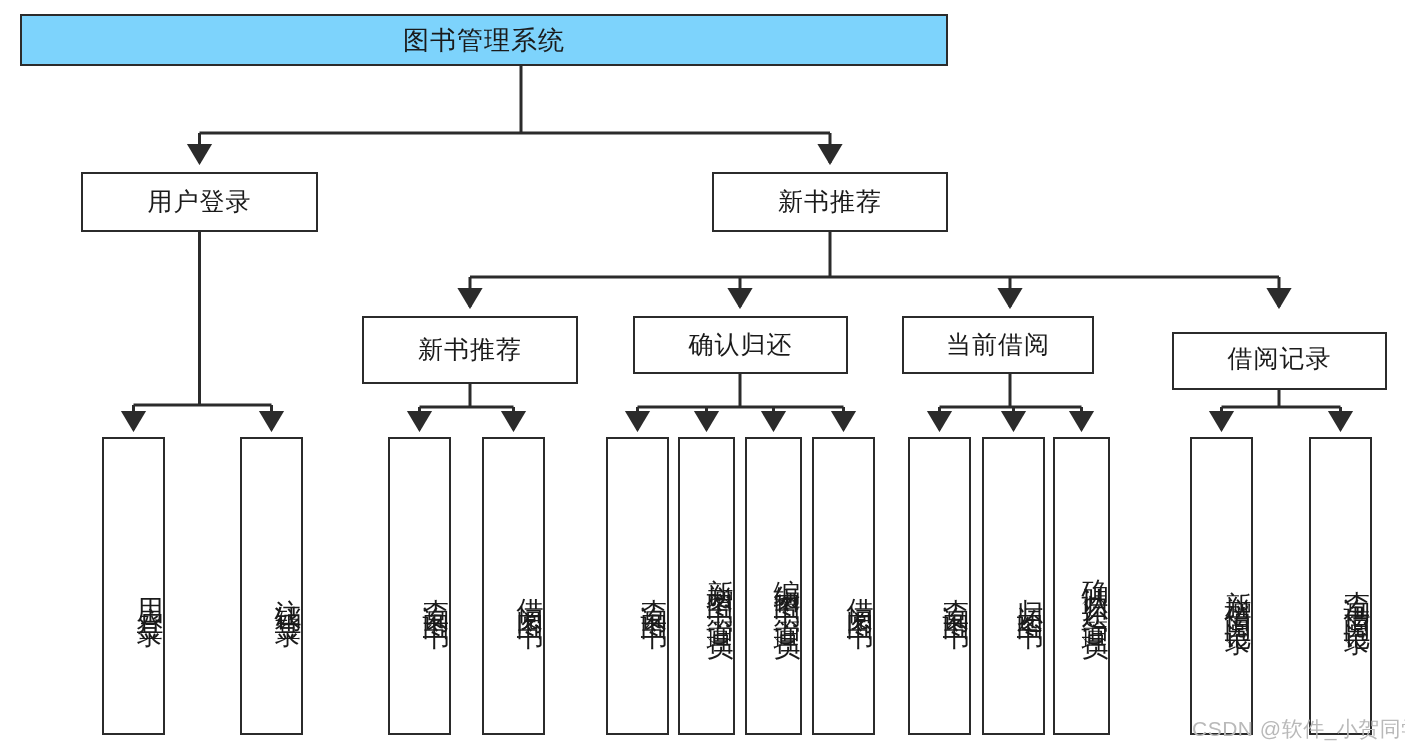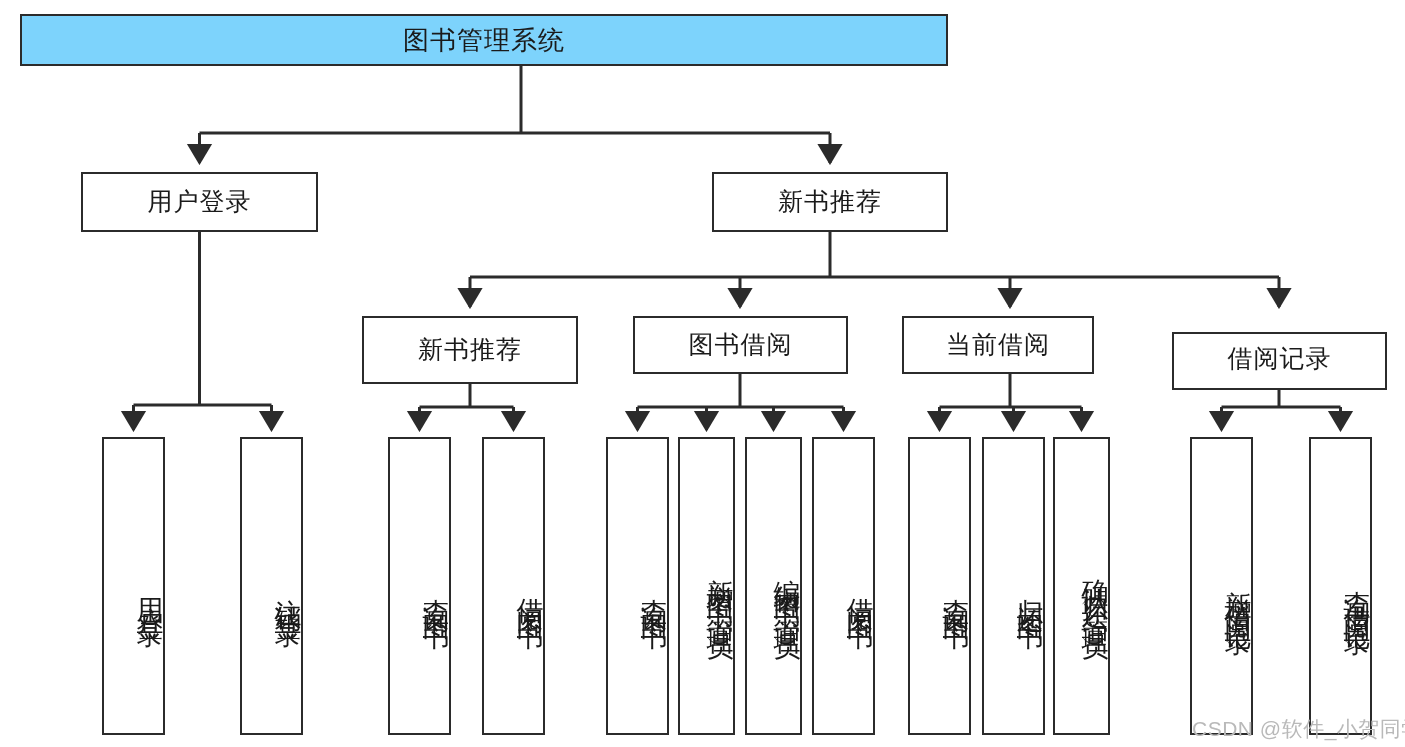--- a/index.html
+++ b/index.html
@@ -116,21 +116,21 @@
       <path d="M 1340.5 407 L 1340.5 430" marker-end="url(#arrow)"></path>
     </g>
   </svg>
 
   <div class="node horiz root" id="n-root" style="left: 20px; top: 14px; width: 928px; height: 52px; border-color: rgb(43, 43, 43); background: #7dd3fc; color: rgb(26, 26, 26);">图书管理系统</div>
 
   <div class="node horiz" id="n-l2-0" style="left: 81px; top: 172px; width: 237px; height: 60px; border-color: rgb(43, 43, 43); background: rgb(255, 255, 255); color: rgb(26, 26, 26);">用户登录</div>
   <div class="node horiz" id="n-l2-1" style="left: 712px; top: 172px; width: 236px; height: 60px; border-color: rgb(43, 43, 43); background: rgb(255, 255, 255); color: rgb(26, 26, 26);">新书推荐</div>
 
   <div class="node horiz" id="n-l3-0" style="left: 362px; top: 316px; width: 216px; height: 68px; border-color: rgb(43, 43, 43); background: rgb(255, 255, 255); color: rgb(26, 26, 26);">新书推荐</div>
-  <div class="node horiz" id="n-l3-1" style="left: 633px; top: 316px; width: 215px; height: 58px; border-color: rgb(43, 43, 43); background: rgb(255, 255, 255); color: rgb(26, 26, 26);">图书借阅</div>
+  <div class="node horiz" id="n-l3-1" style="left: 633px; top: 316px; width: 215px; height: 58px; border-color: rgb(43, 43, 43); background: rgb(255, 255, 255); color: rgb(26, 26, 26);">确认归还</div>
   <div class="node horiz" id="n-l3-2" style="left: 902px; top: 316px; width: 192px; height: 58px; border-color: rgb(43, 43, 43); background: rgb(255, 255, 255); color: rgb(26, 26, 26);">当前借阅</div>
   <div class="node horiz" id="n-l3-3" style="left: 1172px; top: 332px; width: 215px; height: 58px; border-color: rgb(43, 43, 43); background: rgb(255, 255, 255); color: rgb(26, 26, 26); font-family: Liberation Mono, monospace;">借阅记录</div>
 
   <div class="node leaf" id="n-lf-0" style="left: 102px; top: 437px; width: 63px; height: 298px; border-color: rgb(43, 43, 43); background: rgb(255, 255, 255); color: rgb(26, 26, 26);">用户登录</div>
   <div class="node leaf" id="n-lf-1" style="left: 240px; top: 437px; width: 63px; height: 298px; border-color: rgb(43, 43, 43); background: rgb(255, 255, 255); color: rgb(26, 26, 26);">注销登录</div>
   <div class="node leaf" id="n-lf-2" style="left: 388px; top: 437px; width: 63px; height: 298px; border-color: rgb(43, 43, 43); background: rgb(255, 255, 255); color: rgb(26, 26, 26);">查询图书</div>
   <div class="node leaf" id="n-lf-3" style="left: 482px; top: 437px; width: 63px; height: 298px; border-color: rgb(43, 43, 43); background: rgb(255, 255, 255); color: rgb(26, 26, 26);">借阅图书</div>
   <div class="node leaf" id="n-lf-4" style="left: 606px; top: 437px; width: 63px; height: 298px; border-color: rgb(43, 43, 43); background: rgb(255, 255, 255); color: rgb(26, 26, 26);">查询图书</div>
   <div class="node leaf" id="n-lf-5" style="left: 678px; top: 437px; width: 57px; height: 298px; border-color: rgb(43, 43, 43); background: rgb(255, 255, 255); color: rgb(26, 26, 26);">新增图书（管理员）</div>
   <div class="node leaf" id="n-lf-6" style="left: 745px; top: 437px; width: 57px; height: 298px; border-color: rgb(43, 43, 43); background: rgb(255, 255, 255); color: rgb(26, 26, 26);">编辑图书（管理员）</div>

